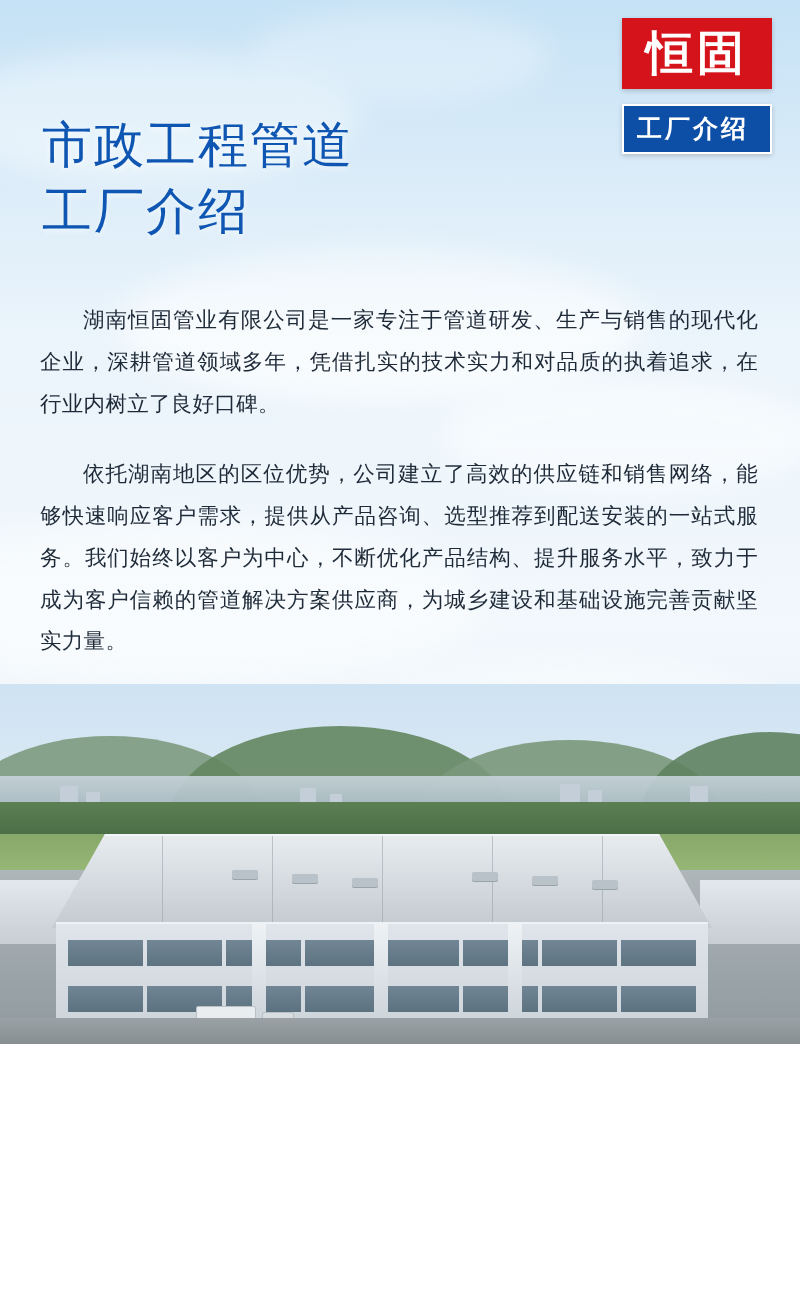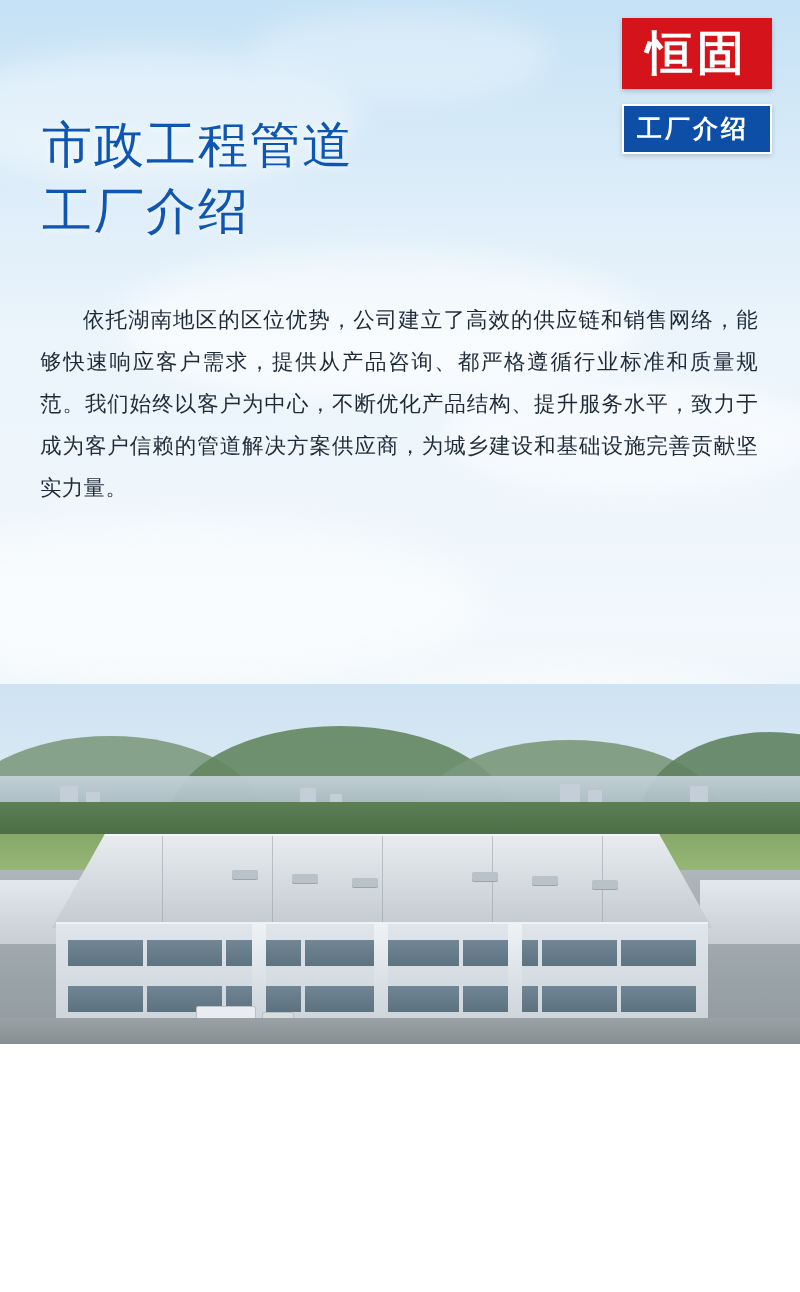--- a/index.html
+++ b/index.html
@@ -242,21 +242,22 @@
     </div>
     <div class="logo-blue">工厂介绍</div>
   </div>
 
   <div class="headline">
     <div>市政工程管道</div>
     <div>工厂介绍</div>
   </div>
 
   <div class="body-copy">
-    <p>依托湖南地区的区位优势，公司建立了高效的供应链和销售网络，能够快速响应客户需求，提供从产品咨询、都严格遵循行业标准和质量规范。我们始终以客户为中心，不断优化产品结构、提升服务水平，致力于成为客户信赖的管道解决方案供应商，为城乡建设和基础设施完善贡献坚实力量。</p>
+    <p>湖南恒固管业有限公司是一家专注于管道研发、生产与销售的现代化企业，深耕管道领域多年，凭借扎实的技术实力和对品质的执着追求，在行业内树立了良好口碑。</p>
+    <p>依托湖南地区的区位优势，公司建立了高效的供应链和销售网络，能够快速响应客户需求，提供从产品咨询、选型推荐到配送安装的一站式服务。我们始终以客户为中心，不断优化产品结构、提升服务水平，致力于成为客户信赖的管道解决方案供应商，为城乡建设和基础设施完善贡献坚实力量。</p>
   </div>
 
   <div class="photo">
     <div class="ph-sky"></div>
 
     <div class="ph-hills">
       <div class="hill h1"></div>
       <div class="hill h2"></div>
       <div class="hill h3"></div>
       <div class="hill h4"></div>

